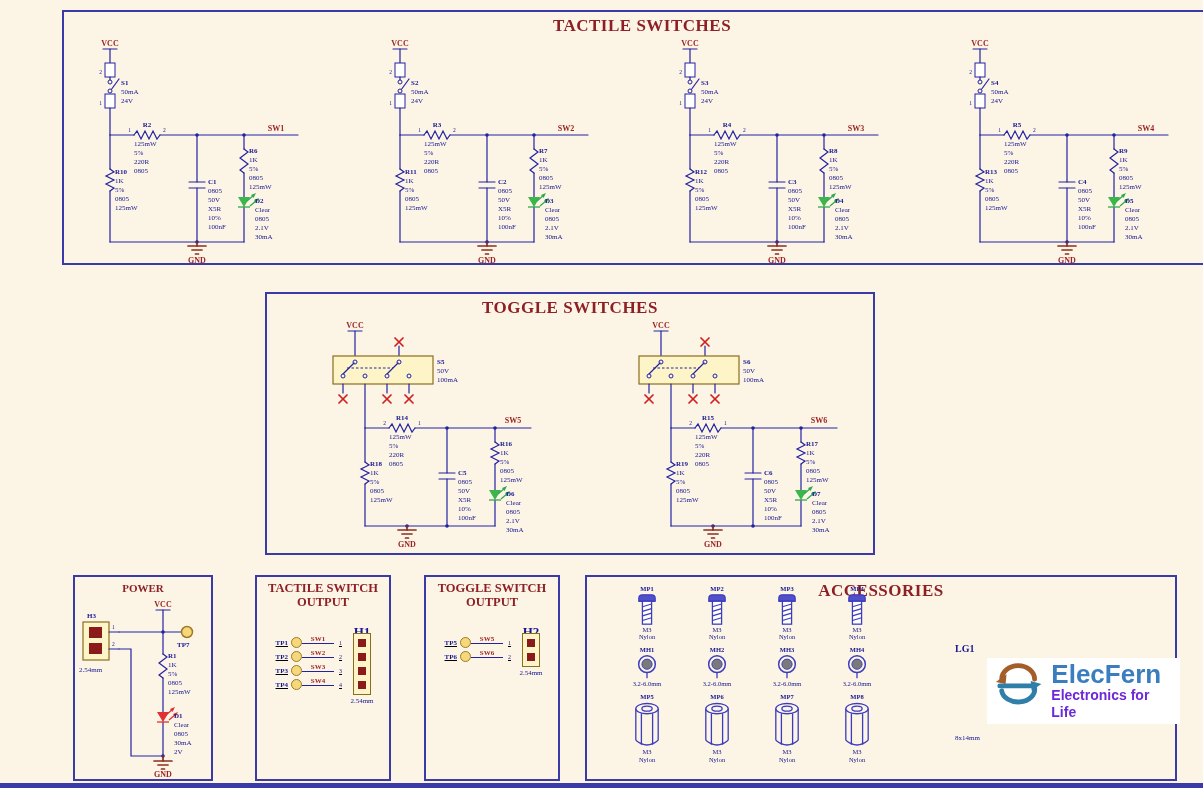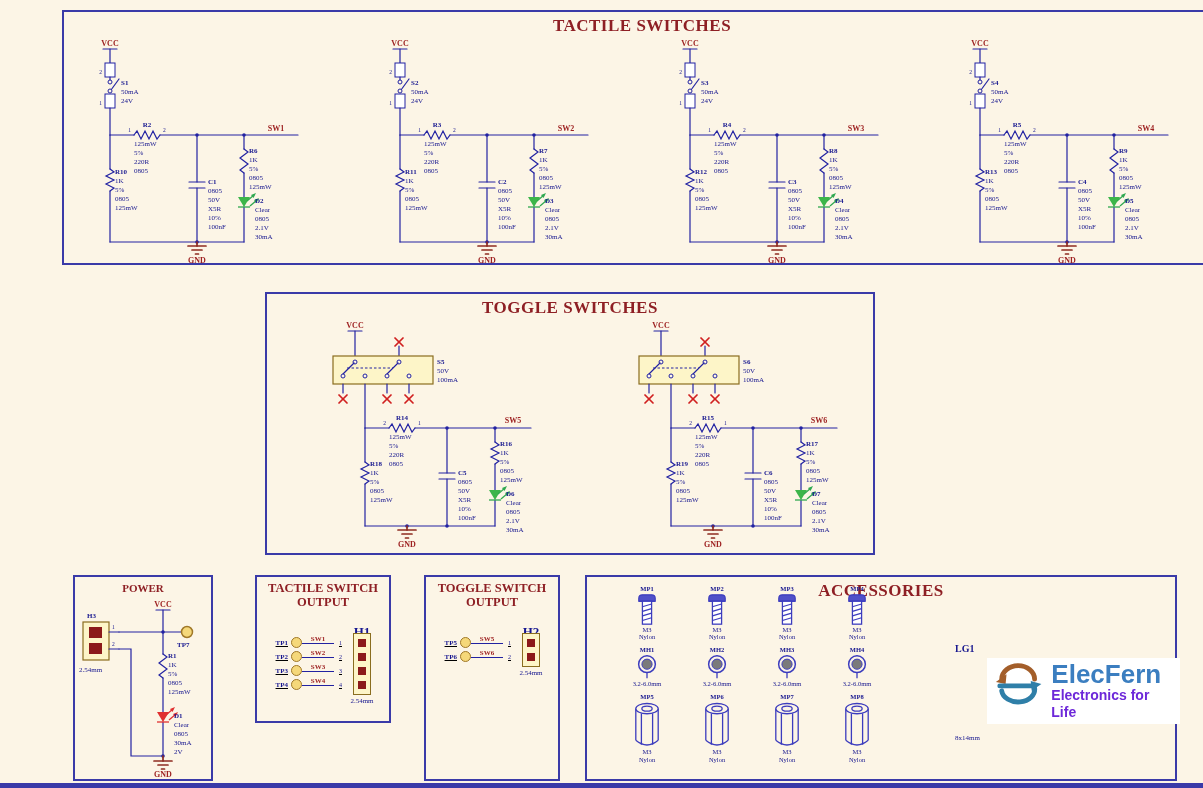--- a/index.html
+++ b/index.html
@@ -751,21 +751,21 @@
       <g>
         <line x1="88" y1="162" x2="88" y2="167" class="gndl"></line>
         <line x1="79" y1="167" x2="97" y2="167" class="gndl"></line>
         <line x1="83" y1="171" x2="93" y2="171" class="gndl"></line>
         <line x1="86.5" y1="175" x2="89.5" y2="175" class="gndl"></line>
         <text x="88" y="183" text-anchor="middle" class="tr">GND</text>
       </g>
     </svg>
   </section>
 
-  <section class="box" style="left:255px;top:575px;width:136px;height:148px;">
+  <section class="box" style="left:255px;top:575px;width:136px;height:206px;">
     <div class="title-2l">
       <div>TACTILE SWITCH</div>
       <div>OUTPUT</div>
     </div>
     <div class="out-content">
       <div class="out-rows">
 
           <div class="out-row">
             <span class="tp-name">TP1</span>
             <span class="tp-dot"></span>

